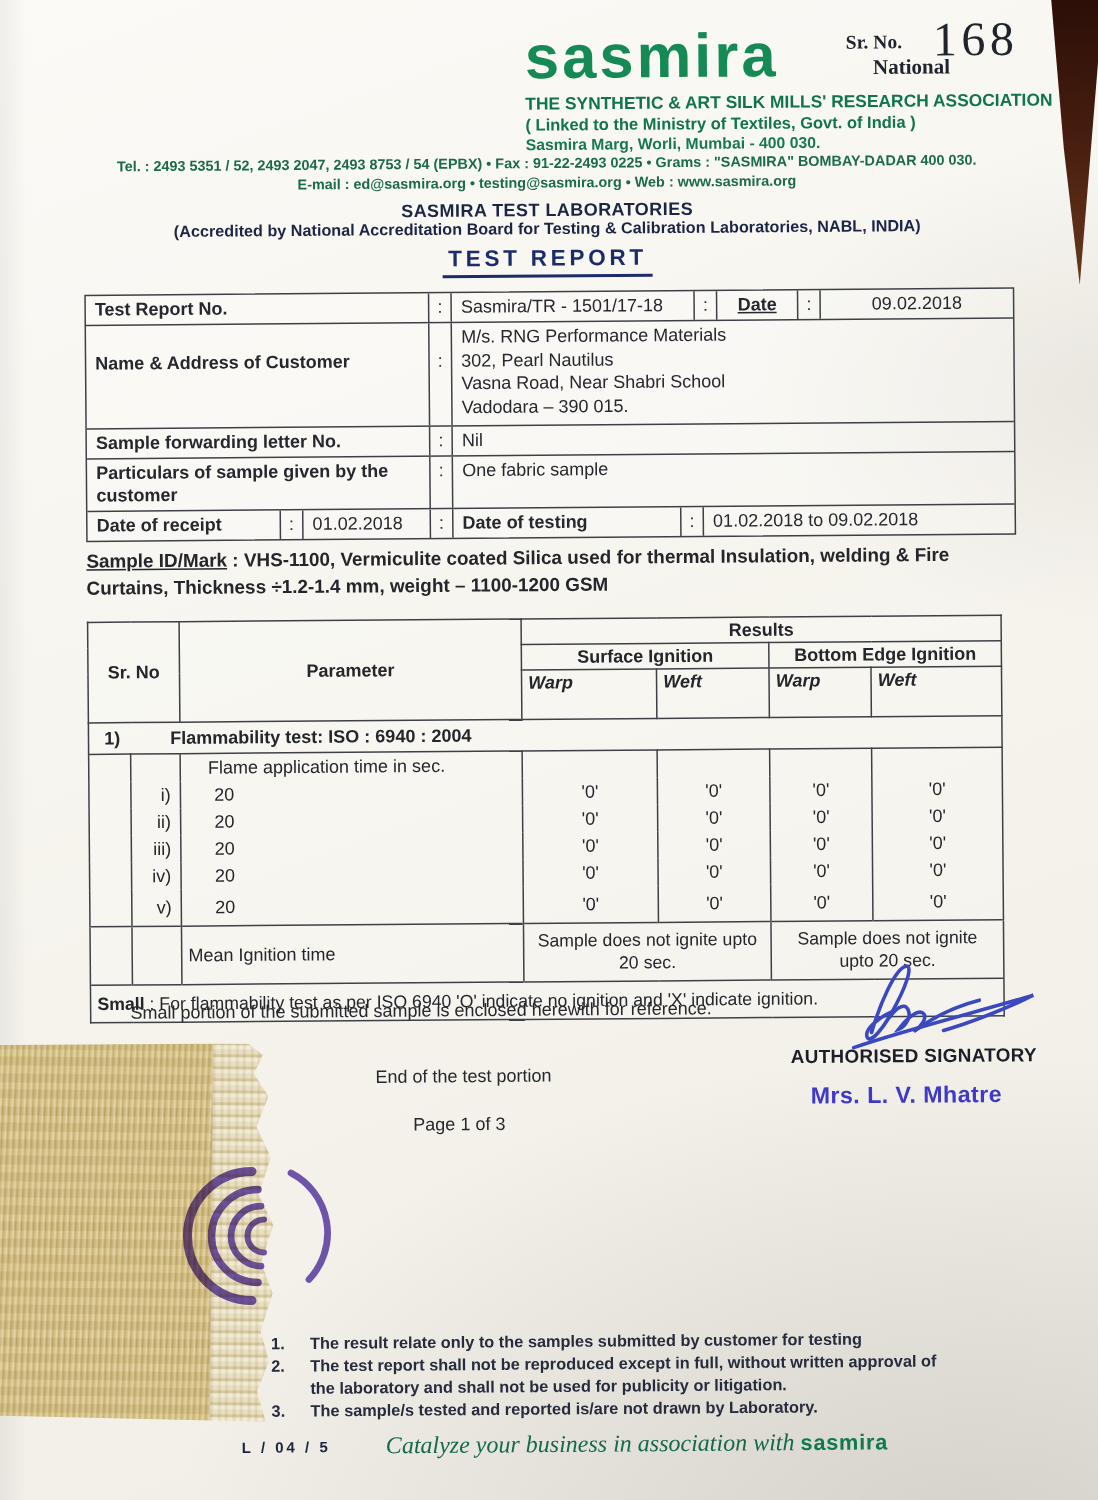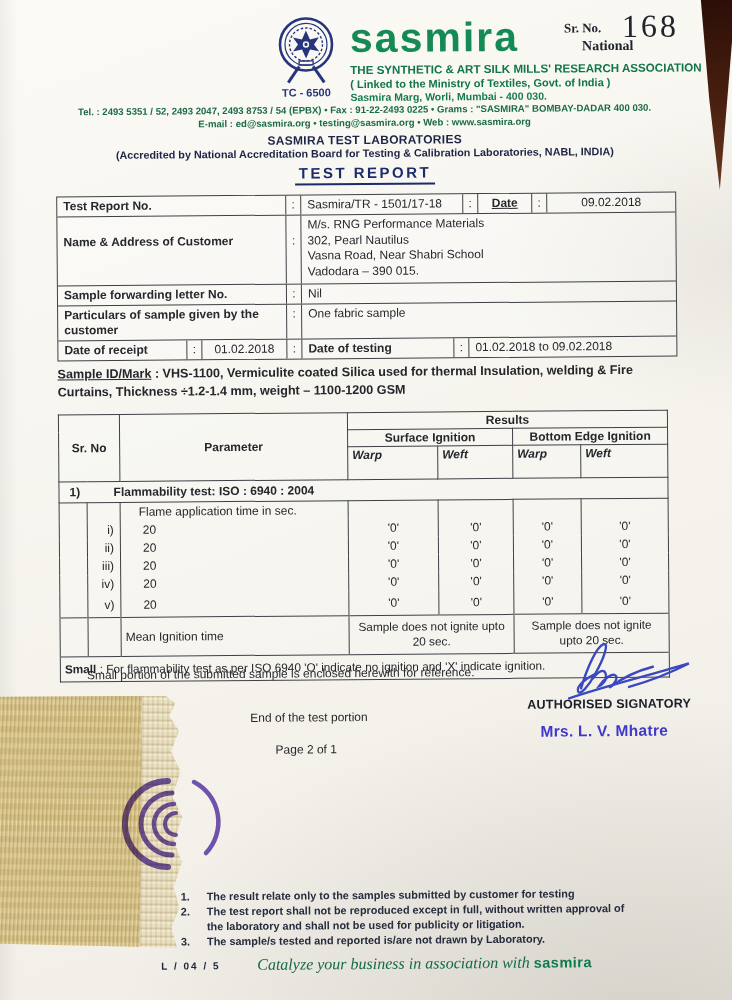--- a/index.html
+++ b/index.html
@@ -101,36 +101,20 @@
               font-size:14.5px; color:#0e7a4d; letter-spacing:.5px; }
 </style>
 </head>
 <body>
 
 <div id="paper">
   <div id="wedge"></div>
 
   <div class="scan">
 
-    <div class="abs" style="left:266px; top:16px; width:84px; text-align:center;">
-      <svg width="80" height="68" viewBox="0 0 80 68">
-        <circle cx="40" cy="28" r="26" fill="none" stroke="#27357c" stroke-width="2.6"></circle>
-        <circle cx="40" cy="28" r="21" fill="none" stroke="#27357c" stroke-width="1.2"></circle>
-        <circle cx="40" cy="28" r="16.5" fill="none" stroke="#27357c" stroke-width="1.4" stroke-dasharray="2.5 2"></circle>
-        <g fill="#27357c">
-          <polygon points="40,14 44,23 53,21 48,28 53,35 44,33 40,42 36,33 27,35 32,28 27,21 36,23"></polygon>
-          <circle cx="40" cy="28" r="3.2" fill="#eef0f6"></circle>
-          <circle cx="40" cy="28" r="1.6"></circle>
-        </g>
-        <rect x="33" y="44.5" width="14" height="4" fill="none" stroke="#27357c" stroke-width="1.3"></rect>
-        <line x1="33" y1="50" x2="22" y2="66" stroke="#27357c" stroke-width="3"></line>
-        <line x1="47" y1="50" x2="58" y2="66" stroke="#27357c" stroke-width="3"></line>
-      </svg>
-      <div style="font-size:11px; font-weight:bold; color:#27357c; margin-top:-2px;">TC - 6500</div>
-    </div>
 
     <div class="abs" style="left:352px; top:18px;">
       <div class="brand-word">sasmira</div>
       <div class="org-name">THE SYNTHETIC &amp; ART SILK MILLS' RESEARCH ASSOCIATION</div>
       <div class="org-sub">( Linked to the Ministry of Textiles, Govt. of India )</div>
       <div class="org-addr">Sasmira Marg, Worli, Mumbai - 400 030.</div>
     </div>
 
     <div class="abs srline" style="left:566px; top:22px; font-size:13px; font-weight:bold;">Sr. No.</div>
     <div class="abs srline" style="left:624px; top:10px; font-size:32px; letter-spacing:3px;">168</div>
@@ -170,21 +154,21 @@
         <div class="bl">Nil</div>
       </div>
       <div class="irow rowD">
         <div class="lbl" style="width:200px;">Particulars of sample given by the customer</div>
         <div class="bl colon">:</div>
         <div class="bl">One fabric sample</div>
       </div>
       <div class="irow rowE">
         <div class="lbl">Date of receipt</div>
         <div class="bl colon">:</div>
-        <div class="bl" style="text-align:center;">01.02.2018</div>
+        <div class="bl" style="text-align:left;">01.02.2018</div>
         <div class="bl colon">:</div>
         <div class="bl lbl">Date of testing</div>
         <div class="bl colon">:</div>
         <div class="bl">01.02.2018  to 09.02.2018</div>
       </div>
     </div>
 
     <div class="abs sample">
       <span class="u">Sample ID/Mark</span><span> :  </span><span>VHS-1100, Vermiculite coated Silica used for thermal Insulation, welding &amp; Fire Curtains, Thickness ÷1.2-1.4 mm, weight – 1100-1200 GSM</span>
     </div>
@@ -285,21 +269,21 @@
       <tr class="noterow">
         <td colspan="7">
           <b>Small</b><span> : For flammability test as per ISO 6940 'O' indicate no ignition and 'X' indicate ignition.</span>
         </td>
       </tr>
     </tbody>
       </table>
 
     <div class="abs encl">Small  portion of the submitted sample is enclosed herewith for reference.</div>
     <div class="abs endnote">End of the test portion</div>
-    <div class="abs pagenote">Page 2 of 1</div>
+    <div class="abs pagenote">Page 1 of 3</div>
 
     <svg class="sigsvg" width="148" height="72" viewBox="0 0 148 72">
       <g fill="none" stroke="#3b49c0" stroke-width="2.4" stroke-linecap="round">
         <path d="M28 54 C34 34 44 12 51 10 C57 9 50 26 42 40 C36 51 27 62 25 57 C23 52 33 44 42 40"></path>
         <path d="M40 44 C46 36 52 34 53 41 C54 46 49 51 46 52 C52 44 60 38 63 42 C65 45 61 50 57 53"></path>
         <path d="M57 53 C72 42 88 36 100 33"></path>
         <path d="M16 64 C52 52 102 40 136 30 C120 38 94 48 76 53"></path>
       </g>
     </svg>
     <div class="abs authsig">AUTHORISED SIGNATORY</div>

